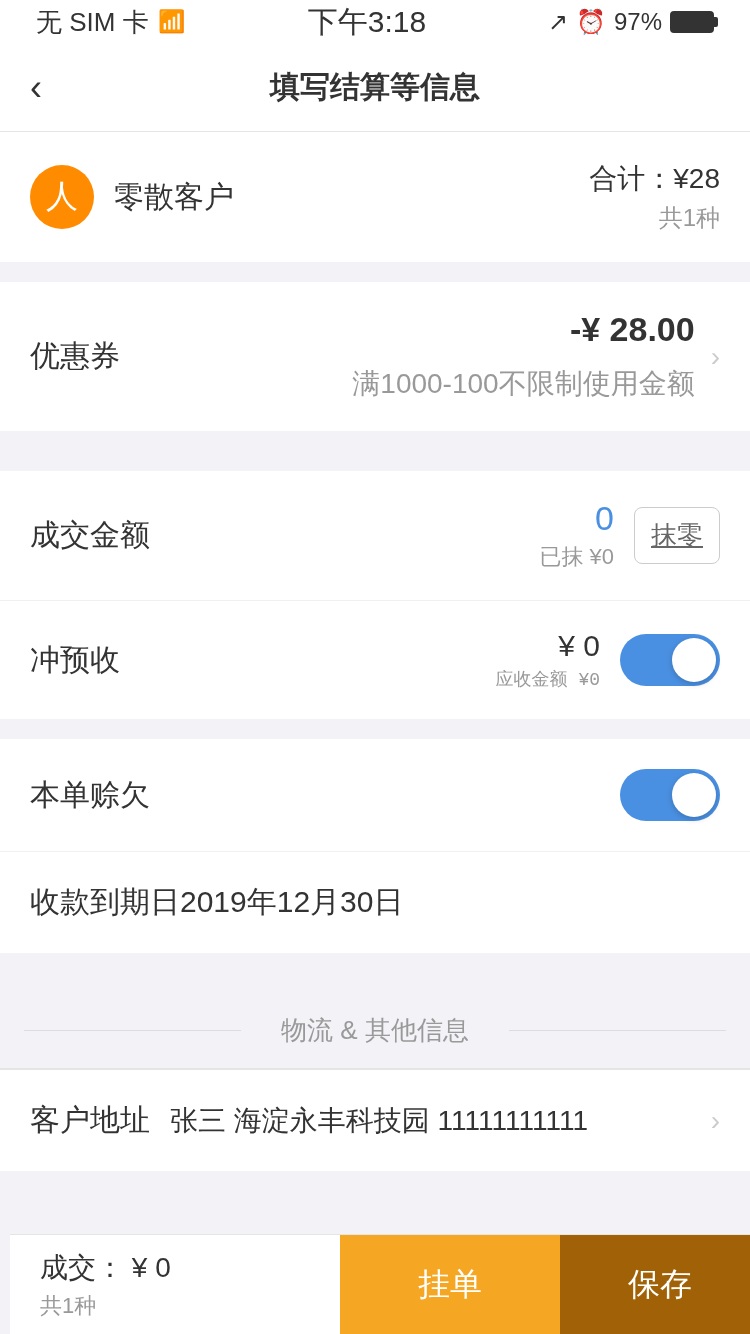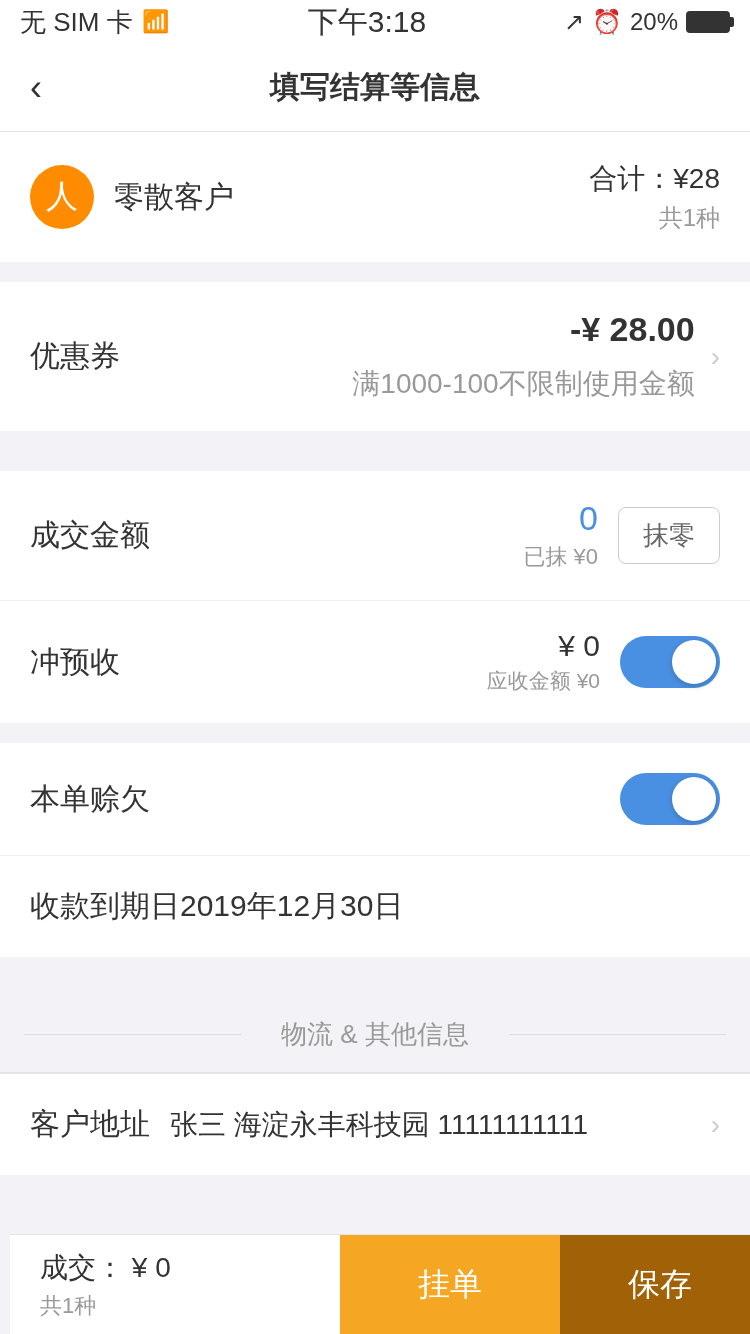--- a/index.html
+++ b/index.html
@@ -15,21 +15,21 @@
     }
 
     
     .status-bar {
       width: 100%;
       height: 44px;
       background: #fff;
       display: flex;
       align-items: center;
       justify-content: space-between;
-      padding: 0 20px;
+      padding: 0 36px;
       font-size: 26px;
       font-weight: 500;
     }
     .status-left {
       display: flex;
       align-items: center;
       gap: 10px;
     }
     .status-right {
       display: flex;
@@ -212,25 +212,26 @@
       color: #4a90e2;
     }
     .deal-sub {
       font-size: 22px;
       color: #999;
       margin-top: 4px;
     }
     .round-btn {
       border: 1px solid #ccc;
       border-radius: 8px;
-      padding: 10px 24px;
+      padding: 10px 16px;
       font-size: 26px;
       color: #666;
       background: #fff;
       cursor: pointer;
+      text-decoration: underline;
     }
 
     
     .advance-row {
       padding: 28px 30px;
       display: flex;
       align-items: center;
       justify-content: space-between;
     }
     .advance-label {
@@ -243,23 +244,24 @@
       gap: 20px;
     }
     .advance-value-wrap {
       text-align: right;
     }
     .advance-amount {
       font-size: 30px;
       color: #333;
     }
     .advance-sub {
-      font-size: 21px;
+      font-size: 18px;
       color: #999;
       margin-top: 4px;
+      font-family: Liberation Mono, monospace;
     }
 
     
     .toggle {
       width: 100px;
       height: 52px;
       border-radius: 26px;
       background: #4a90e2;
       position: relative;
       cursor: pointer;
@@ -397,21 +399,21 @@
 
 <div class="status-bar">
   <div class="status-left">
     <span>无 SIM 卡</span>
     <span class="wifi-icon">📶</span>
   </div>
   <div style="font-size:30px;font-weight:500;">下午3:18</div>
   <div class="status-right">
     <span>↗</span>
     <span>⏰</span>
-    <span>20%</span>
+    <span>97%</span>
     <div class="battery-icon"></div>
   </div>
 </div>
 
 <div class="nav-bar">
   <span class="nav-back">‹</span>
   <span class="nav-title">填写结算等信息</span>
 </div>
 
 <div class="content">

